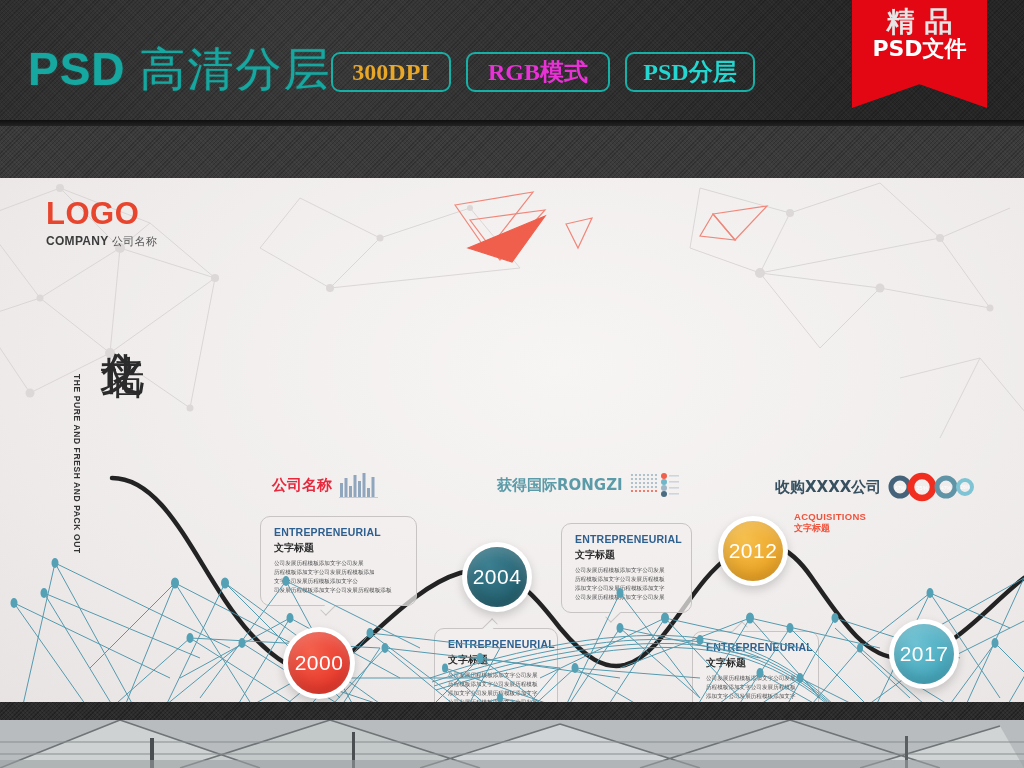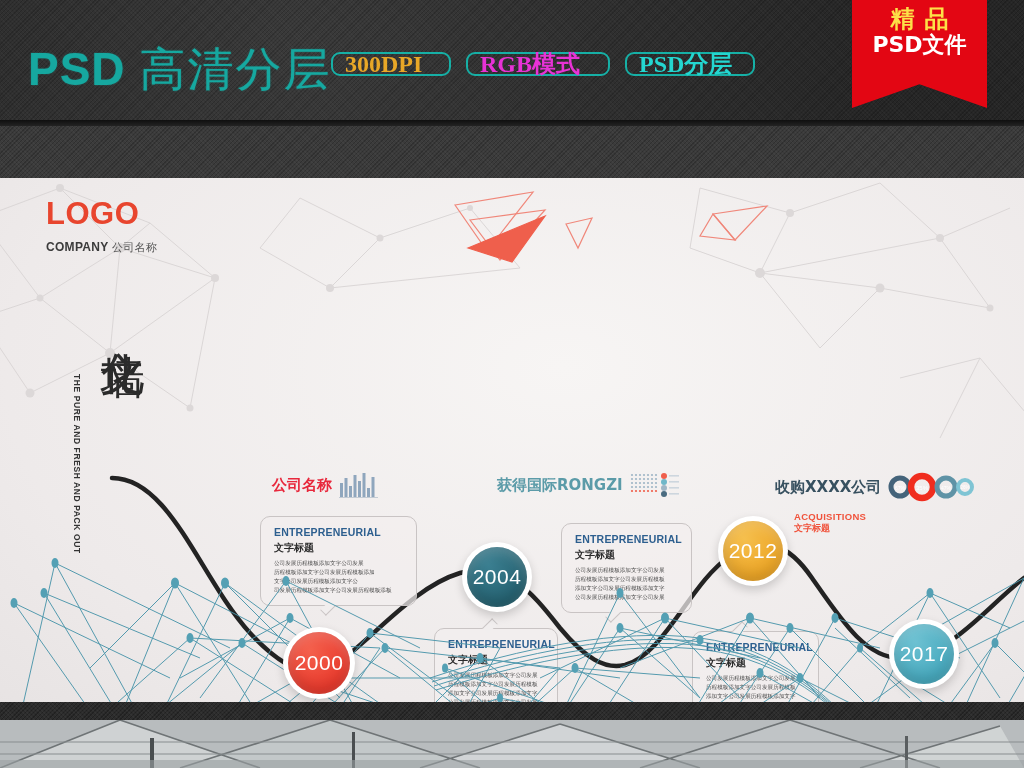--- a/index.html
+++ b/index.html
@@ -38,61 +38,61 @@
     letter-spacing: 1px; line-height: 1;
     font-family: "Liberation Sans", sans-serif;
     text-shadow: 0 0 2px rgba(22,168,160,.5);
   }
   #psd-title .cn {
     font-family: "DejaVu Sans", sans-serif;
     font-weight: normal; margin-left: 14px; letter-spacing: 2px;
   }
 
   .tag-pill {
-    position: absolute; top: 52px; height: 24px;
+    position: absolute; top: 52px; height: 40px;
     border: 2px solid #16b0a6; border-radius: 9px;
-    display: flex; align-items: center; 
+    display: flex; align-items: center; justify-content: center;
     padding: 0 12px;
     font-size: 24px; font-weight: bold; line-height: 1;
     font-family: "Liberation Serif", serif;
   }
   #tag-300dpi { left: 331px; width: 120px; color: #e8a727; }
   #tag-rgb    { left: 466px; width: 144px; color: #e832d6; }
   #tag-psd    { left: 625px; width: 130px; color: #24d6d0; }
 
   
   #ribbon {
     position: absolute; left: 852px; top: 0; width: 135px; height: 108px;
     background: #e30613;
     clip-path: polygon(0 0, 100% 0, 100% 100%, 50% 78%, 0 100%);
     text-align: center;
   }
   #ribbon-cn {
-    margin-top: 7px; color: #fde047; font-size: 24px; font-weight: bold;
+    margin-top: 7px; color: #e5e5e5; font-size: 28px; font-weight: bold;
     letter-spacing: 10px; text-indent: 10px;
     font-family: "DejaVu Sans", sans-serif; line-height: 1.05;
   }
   #ribbon-en {
     margin-top: 2px; color: #fff; font-size: 22px; font-weight: bold;
     letter-spacing: 0px; line-height: 1;
     font-family: "DejaVu Sans", sans-serif;
   }
 
   
   #poster {
     position: absolute; left: 0; top: 178px; width: 1024px; height: 540px;
     background: #f1eeee;
     background-image: radial-gradient(ellipse at 55% 35%, #f7f5f4 0%, #eeeaea 70%, #e7e3e3 100%);
     overflow: hidden;
   }
   #poster-svg, #net-svg, #paper-svg { position: absolute; left:0; top:0; }
 
   #logo-block { position: absolute; left: 46px; top: 20px; }
   #logo-main  { font-size: 31px; font-weight: bold; color: #e8452e; letter-spacing: .5px; line-height: 1; }
-  #logo-sub   { margin-top: 11px; font-size: 12px; font-weight: bold; color: #3b3b3b; letter-spacing: .3px; }
+  #logo-sub   { margin-top: 5px; font-size: 12px; font-weight: bold; color: #3b3b3b; letter-spacing: .3px; }
   #logo-sub .cn { font-family: "DejaVu Sans", sans-serif; font-weight: normal; color:#555; font-size: 11px; }
 
   
   #wall-title {
     position: absolute; left: 100px; top: 138px;
     font-family: "DejaVu Sans", sans-serif;
     font-size: 44px; color: #2b2b2b; line-height: 1.02;
     writing-mode: vertical-rl; letter-spacing: 2px;
   }
   #wall-sub {

